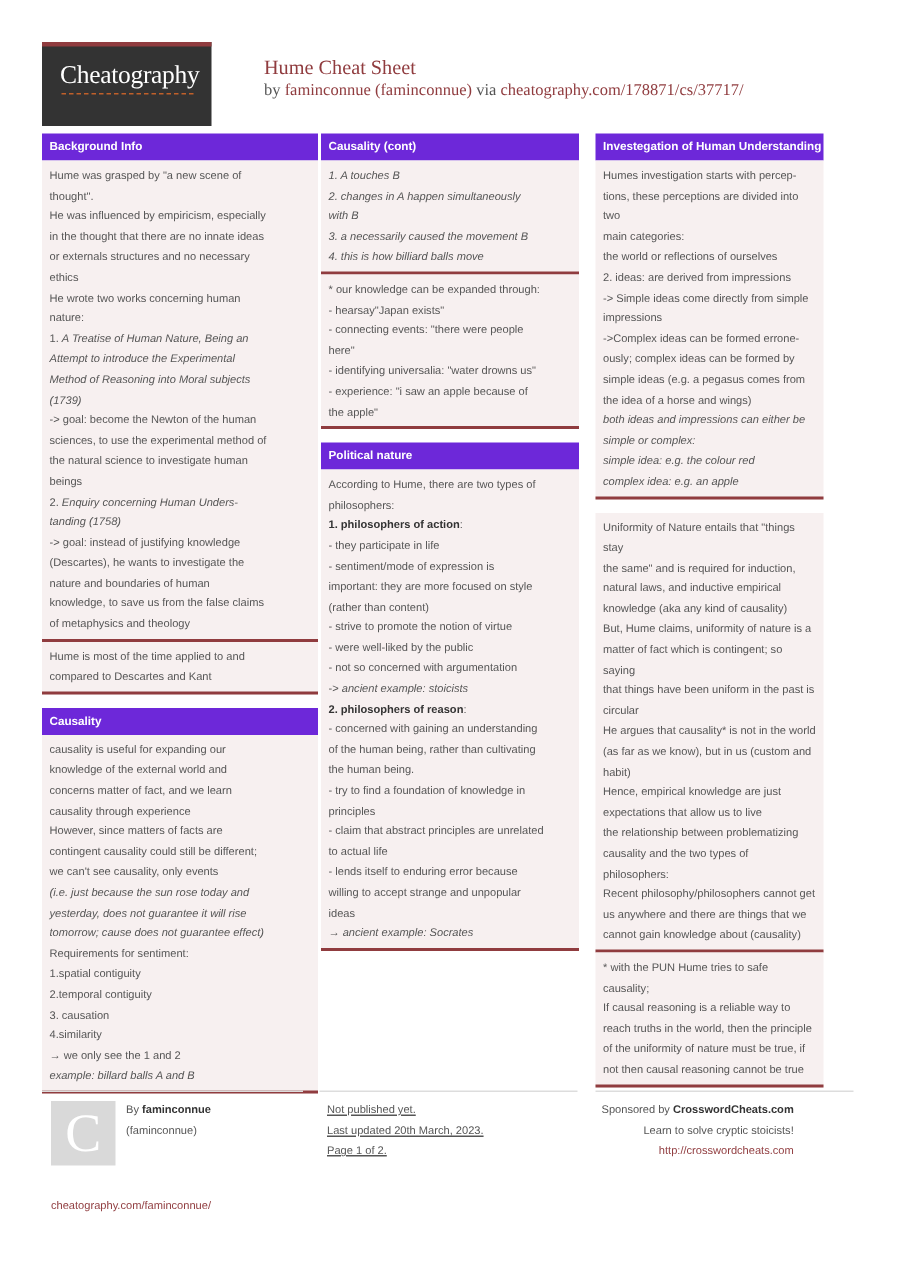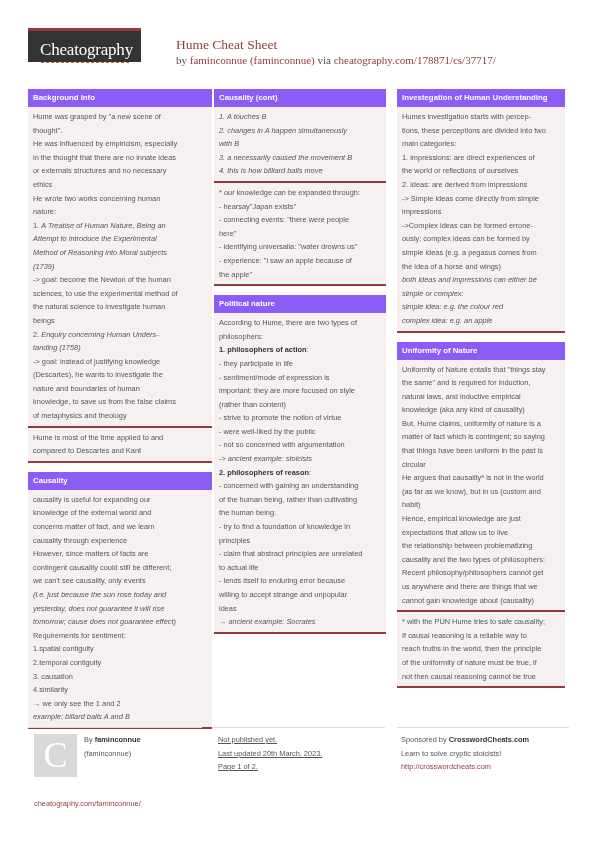--- a/index.html
+++ b/index.html
@@ -1,20 +1,20 @@
 <!DOCTYPE html>
 <html><head>
 <meta charset="utf-8">
 <style>
   * { box-sizing: border-box; margin: 0; padding: 0; }
   html, body { width: 600px; height: 849px; background: #ffffff; overflow: hidden; }
   body { font-family: "Liberation Sans", sans-serif; color: #555555; position: relative; }
 
   .logo {
-    position: absolute; left: 28px; top: 28px; width: 113px; height: 34px;
+    position: absolute; left: 28px; top: 28px; width: 113px; height: 56px;
     background: #333333; border-top: 3px solid #903c3f;
   }
   .logo-text {
     position: absolute; left: 12px; top: 9px; font-family: "Liberation Serif", serif;
     font-size: 17px; color: #ffffff; letter-spacing: -0.2px;
   }
   .logo-underline {
     position: absolute; left: 13px; top: 31px; width: 88px; height: 1px;
     border-top: 1px dashed #c0602a;
   }
@@ -24,25 +24,25 @@
   }
   .subtitle {
     position: absolute; left: 176px; top: 54px; font-family: "Liberation Serif", serif;
     font-size: 11px; color: #555555;
   }
   .subtitle .red { color: #903c3f; }
 
   .col { position: absolute; top: 89px; }
   .col1 { left: 28px; width: 184px; }
   .col2 { left: 214px; width: 172px; }
-  .col3 { left: 397px; width: 168px; }
+  .col3 { left: 397px; width: 152px; }
 
   .section { margin-bottom: 9px; }
   .sec-head {
-    background: #8b5cf6; color: #ffffff; font-size: 7.8px; font-weight: bold;
+    background: #6d28d9; color: #ffffff; font-size: 7.8px; font-weight: bold;
     height: 18px; line-height: 18px; padding-left: 5px;
   }
   .sec-body {
     background: #f7f0f0; border-bottom: 2px solid #903c3f;
     padding: 3px 5px 3px 5px; font-size: 7.4px; line-height: 13.6px; color: #555555;
   }
   .sec-body + .sec-body { border-top: none; }
   .line { display: block; }
   .it { font-style: italic; }
   .b { font-weight: bold; color: #333333; }
@@ -182,38 +182,36 @@
   </div>
 </div>
 
 <div class="col col3">
   <div class="section">
     <div class="sec-head">Investegation of Human Understanding</div>
     <div class="sec-body">
       <span class="line">Humes investigation starts with percep-</span>
       <span class="line">tions, these perceptions are divided into two</span>
       <span class="line">main categories:</span>
-      <span class="line">1. impressions: are direct experiences of</span>
       <span class="line">the world or reflections of ourselves</span>
       <span class="line">2. ideas: are derived from impressions</span>
       <span class="line">-&gt; Simple ideas come directly from simple</span>
       <span class="line">impressions</span>
       <span class="line">-&gt;Complex ideas can be formed errone-</span>
       <span class="line">ously; complex ideas can be formed by</span>
       <span class="line">simple ideas (e.g. a pegasus comes from</span>
       <span class="line">the idea of a horse and wings)</span>
       <span class="line it">both ideas and impressions can either be</span>
       <span class="line it">simple or complex:</span>
       <span class="line it">simple idea: e.g. the colour red</span>
       <span class="line it">complex idea: e.g. an apple</span>
     </div>
   </div>
 
   <div class="section">
-    <div class="sec-head">Uniformity of Nature</div>
     <div class="sec-body">
       <span class="line">Uniformity of Nature entails that "things stay</span>
       <span class="line">the same" and is required for induction,</span>
       <span class="line">natural laws, and inductive empirical</span>
       <span class="line">knowledge (aka any kind of causality)</span>
       <span class="line">But, Hume claims, uniformity of nature is a</span>
       <span class="line">matter of fact which is contingent; so saying</span>
       <span class="line">that things have been uniform in the past is</span>
       <span class="line">circular</span>
       <span class="line">He argues that causality* is not in the world</span>
@@ -249,17 +247,17 @@
 <div class="foot-text" style="left:34px; top:783px;margin-top:14px;">
   <span class="foot-link">cheatography.com/faminconnue/</span>
 </div>
 
 <div class="foot-text" style="left:218px; top:733px;text-decoration:underline;">
   <span class="line">Not published yet.</span>
   <span class="line">Last updated 20th March, 2023.</span>
   <span class="line">Page 1 of 2.</span>
 </div>
 
-<div class="foot-text" style="left:401px; top:733px;">
+<div class="foot-text" style="left:401px; top:733px;text-align:right;">
   <span class="line"><span>Sponsored by </span><span class="dark">CrosswordCheats.com</span></span>
   <span class="line">Learn to solve cryptic stoicists!</span>
   <span class="line foot-link">http://crosswordcheats.com</span>
 </div>
 
 </body></html>

